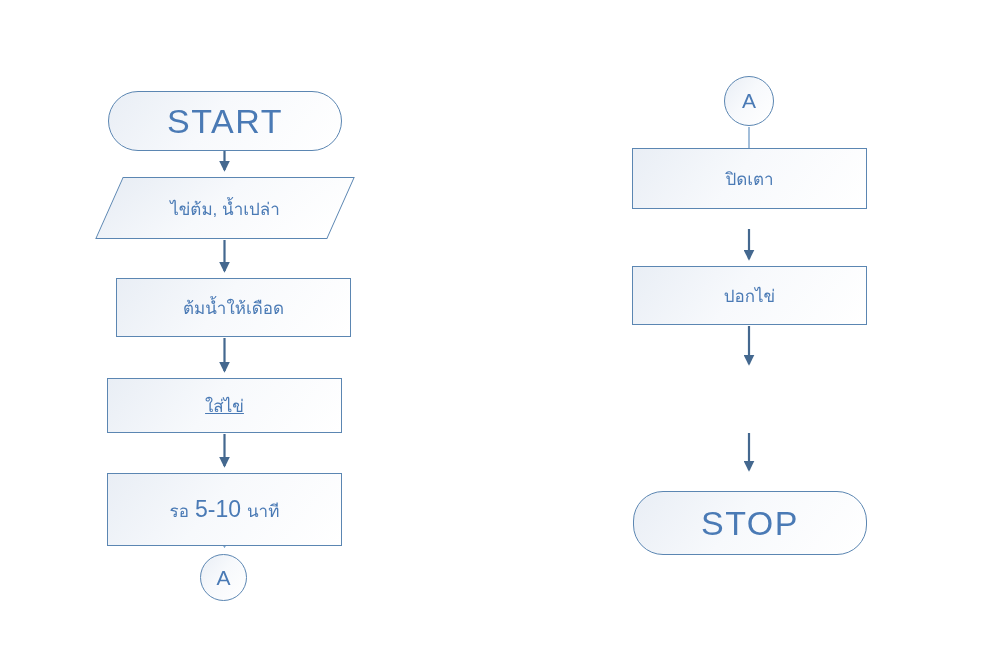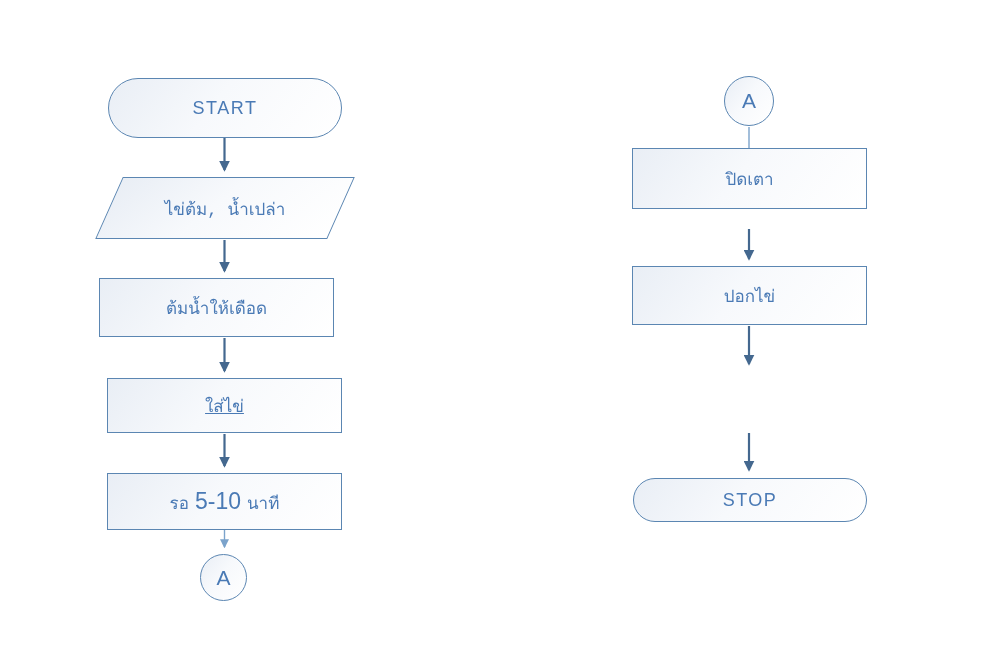--- a/index.html
+++ b/index.html
@@ -30,35 +30,35 @@
     display: flex;
     align-items: center;
     justify-content: center;
     border: 1.6px solid var(--shape-border);
     background: linear-gradient(128deg, var(--fill-tint) 0%, #f7f9fc 45%, #ffffff 100%);
     color: var(--label-text);
     text-align: center;
   }
   .terminator {
     border-radius: 30px;
-    font-size: 18px;
+    font-size: 34px;
     letter-spacing: 1.5px;
+    margin-top: 13px;
   }
   .process { font-size: 17px; }
   .connector {
     border-radius: 50%;
     font-size: 21px;
   }
   .io {
     position: absolute;
     display: flex;
     align-items: center;
     justify-content: center;
     text-align: right;
-    font-family: Liberation Mono, monospace;
   }
   .io .skew-bg {
     position: absolute;
     top: 0; bottom: 0;
     transform: skewX(-24deg);
     border: 1.6px solid var(--shape-border);
     background: linear-gradient(128deg, var(--fill-tint) 0%, #f7f9fc 45%, #ffffff 100%);
   }
   .io .lbl {
     position: relative;
@@ -97,29 +97,29 @@
 
   <div class="shape terminator" style="left:108px; top:78px; width:234px; height:60px;">
     <span>START</span>
   </div>
 
   <div class="io" style="left:95px; top:177px; width:260px; height:62px;">
     <div class="skew-bg" style="left:14px; right:14px;"></div>
     <span class="lbl">ไข่ต้ม, น้ำเปล่า</span>
   </div>
 
-  <div class="shape process" style="left:99px; top:278px; width:235px; height:59px;">
+  <div class="shape process" style="left:116px; top:278px; width:235px; height:59px;">
     <span>ต้มน้ำให้เดือด</span>
   </div>
 
   <div class="shape process" style="left:107px; top:378px; width:235px; height:55px;text-decoration:underline;">
     <span>ใส่ไข่</span>
   </div>
 
-  <div class="shape process" style="left:107px; top:473px; width:235px; height:57px;">
+  <div class="shape process" style="left:107px; top:473px; width:235px; height:73px;">
     <span>
       <span>รอ</span><span class="wait-num">5-10</span><span>นาที</span>
     </span>
   </div>
 
   <div class="shape connector" style="left:200px; top:554px; width:47px; height:47px;">
     <span>A</span>
   </div>
 
   <div class="shape connector" style="left:724px; top:76px; width:50px; height:50px;">
@@ -128,17 +128,17 @@
 
   <div class="shape process" style="left:632px; top:148px; width:235px; height:61px;">
     <span>ปิดเตา</span>
   </div>
 
   <div class="shape process" style="left:632px; top:266px; width:235px; height:59px;">
     <span>ปอกไข่</span>
   </div>
 
 
-  <div class="shape terminator" style="left:633px; top:478px; width:234px; height:44px;">
+  <div class="shape terminator" style="left:633px; top:478px; width:234px; height:64px;">
     <span>STOP</span>
   </div>
 
 </div>
 
 </body></html>

